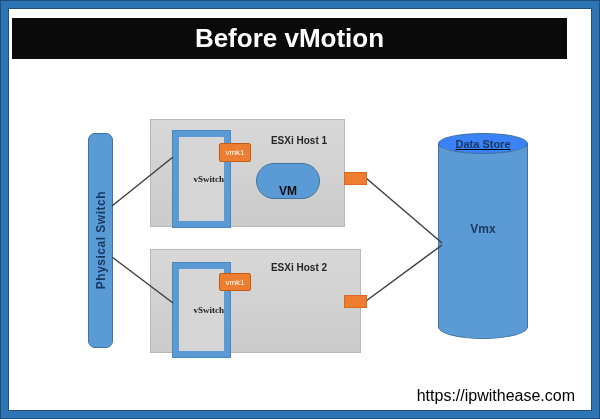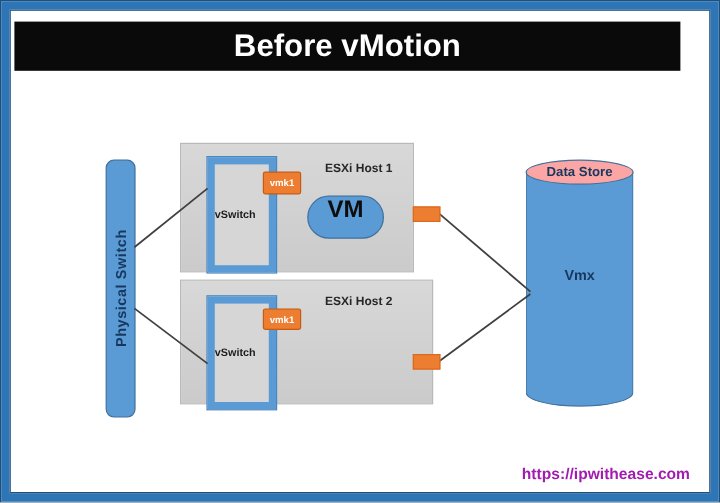--- a/index.html
+++ b/index.html
@@ -18,58 +18,58 @@
 
   
   #physical-switch{left:88px;top:133px;width:25px;height:215px;background:#5b9bd5;
     border:1.5px solid #41719c;border-radius:7px;z-index:2;display:flex;align-items:center;justify-content:center;}
   #physical-switch .vtext{writing-mode:vertical-rl;transform:rotate(180deg);
     font-size:12px;font-weight:bold;color:#17375e;white-space:nowrap;letter-spacing:0.5px;}
 
   
   .host{background:linear-gradient(180deg,#d8d8d8,#cbcbcb);border:1px solid #b9b9b9;z-index:2;}
   #host1{left:150px;top:119px;width:195px;height:108px;}
-  #host2{left:150px;top:233px;width:211px;height:104px;}
+  #host2{left:150px;top:249px;width:211px;height:104px;}
   .host-label{position:absolute;left:105px;width:86px;text-align:center;font-size:10px;font-weight:bold;color:#262626;}
   #host1 .host-label{top:15px;}
   #host2 .host-label{top:12px;}
 
   .vswitch{position:absolute;border:6px solid #5b9bd5;box-shadow:0 0 0 1px #4a87c0;background:#d6d6d6;
-    display:flex;align-items:center;justify-content:flex-start;}
+    display:flex;align-items:center;justify-content:flex-end;font-family:Liberation Serif, serif;}
   #vswitch1{left:22px;top:11px;width:45px;height:84px;}
   #vswitch2{left:22px;top:13px;width:45px;height:82px;}
   .vswitch-label{font-size:9px;font-weight:bold;color:#1a1a1a;}
 
   .vmk{position:absolute;left:68px;width:30px;height:17px;background:#ed7d31;border:1px solid #c55a11;
-    border-radius:2px;display:flex;align-items:center;justify-content:center;font-size:8px;font-weight:bold;color:#fff;z-index:3;}
+    border-radius:2px;display:flex;align-items:center;justify-content:center;font-size:8px;font-weight:normal;color:#fff;z-index:3;}
   #host1 .vmk{top:23px;}
   #host2 .vmk{top:23px;height:16px;}
 
   #vm-box{position:absolute;left:105px;top:43px;width:62px;height:34px;background:#5b9bd5;border:1.5px solid #41719c;
-    border-radius:18px;display:flex;align-items:flex-start;justify-content:center;font-size:20px;font-weight:bold;color:#0d0d0d;}
+    border-radius:18px;display:flex;align-items:flex-end;justify-content:center;font-size:12px;font-weight:bold;color:#0d0d0d;}
 
   
   .connector{background:#ed7d31;border:1px solid #d96a20;z-index:3;}
   #connector1{left:344px;top:172px;width:23px;height:13px;}
   #connector2{left:344px;top:295px;width:23px;height:13px;}
 
   
   #cyl-body{left:438px;top:143px;width:90px;height:196px;background:#5b9bd5;
     border:1.5px solid #41719c;border-top:none;border-radius:0 0 45px 45px / 0 0 12px 12px;z-index:2;}
-  #cyl-top{left:438px;top:133px;width:90px;height:21px;background:#fca5a5;border:1.5px solid #41719c;border-radius:50%;
-    z-index:2;display:flex;align-items:center;justify-content:center;}
+  #cyl-top{left:438px;top:133px;width:90px;height:21px;background:#3b82f6;border:1.5px solid #41719c;border-radius:50%;
+    z-index:2;display:flex;align-items:center;justify-content:center;text-decoration:underline;}
   #cyl-top .ds-title{font-size:11px;font-weight:bold;color:#17375e;}
   #ds-files{left:438px;top:222px;width:90px;text-align:center;z-index:3;
     font-size:12px;font-weight:bold;color:#17375e;line-height:14.5px;}
 
   
   #lines{position:absolute;left:0;top:0;z-index:3;pointer-events:none;}
 
   
-  #footer-url{left:360px;top:387px;width:215px;text-align:right;font-size:13px;font-weight:bold;color:#a21caf;z-index:2;}
+  #footer-url{left:360px;top:387px;width:215px;text-align:right;font-size:16px;font-weight:normal;color:#000000;z-index:2;}
 </style>
 </head>
 <body>
 
 <div id="canvas">
 
   <div id="frame"></div>
 
   <div id="title-bar" class="abs">
     <span>Before vMotion</span>

